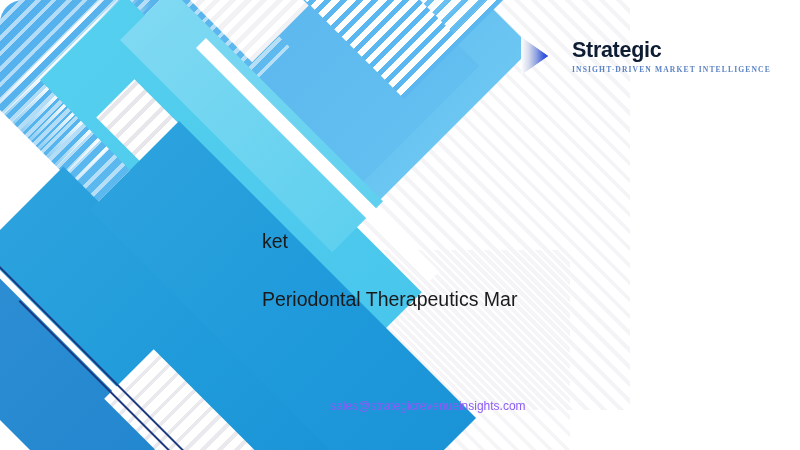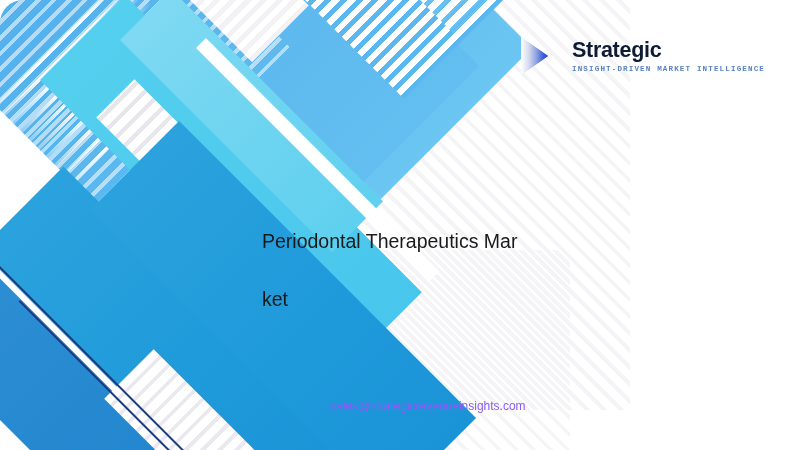--- a/index.html
+++ b/index.html
@@ -82,21 +82,21 @@
   .logo-line {
     font-family: "Liberation Sans", sans-serif;
     font-weight: bold;
     font-size: 21.5px;
     line-height: 22px;
     letter-spacing: -0.3px;
     color: #0d1b33;
     white-space: nowrap;
   }
   #logo-tagline {
-    font-family: Liberation Mono, monospace;
+    font-family: Liberation Serif, serif;
     font-size: 7.6px;
     font-weight: bold;
     letter-spacing: 1.12px;
     color: #5b83c4;
     white-space: nowrap;
     margin-top: 4px;
   }
 
   
   #title-block {
@@ -235,19 +235,19 @@
         <path d="M3 4 L3 16 L21 23 L3 30 L3 42 L30 23 Z" fill="url(#chevGrad)"></path>
       </svg>
     </div>
     <div id="logo-text-block">
       <div class="logo-line">Strategic</div>
       <div id="logo-tagline">INSIGHT-DRIVEN MARKET INTELLIGENCE</div>
     </div>
   </div>
 
   <div id="title-block">
+    <div class="title-line">ket</div>
     <div class="title-line">Periodontal Therapeutics Mar</div>
-    <div class="title-line">ket</div>
   </div>
 
   <div id="email">sales@strategicrevenueinsights.com</div>
 
 </div>
 
 </body></html>

